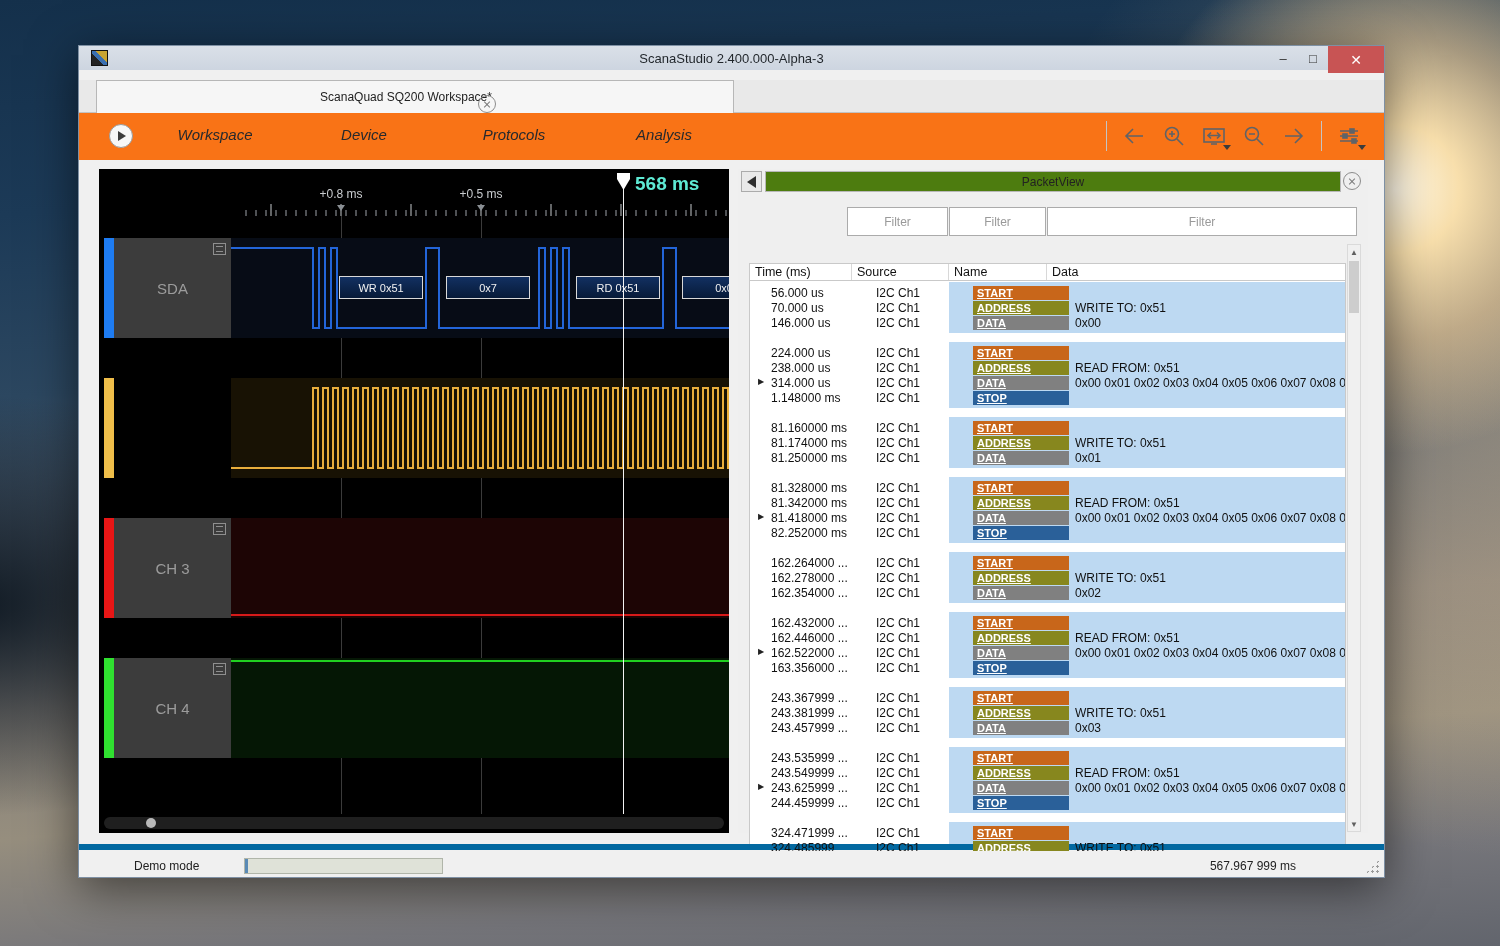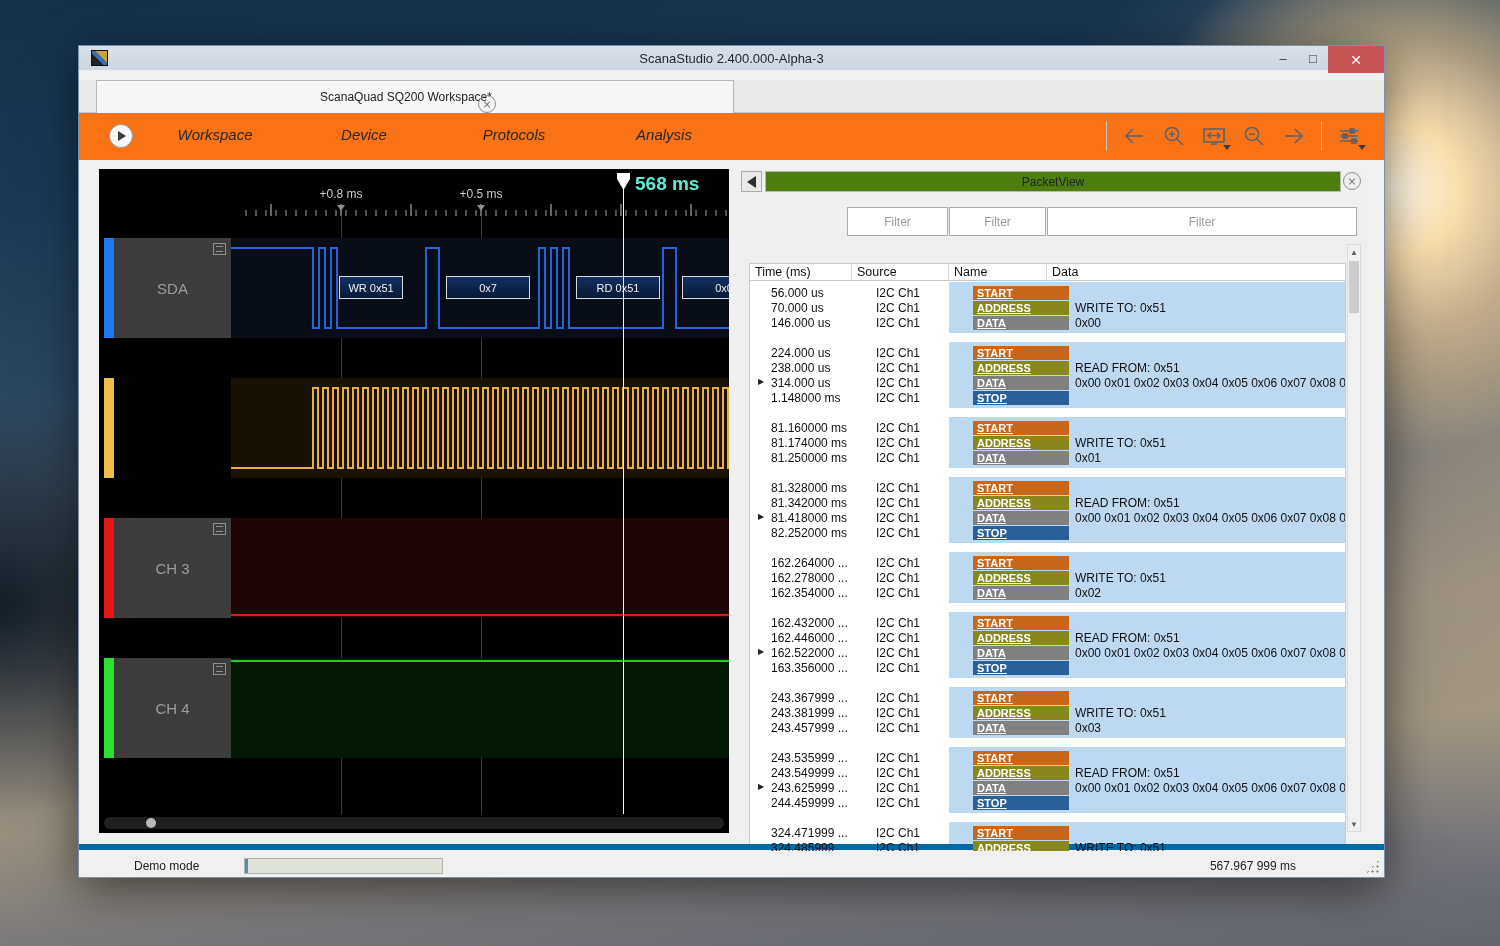--- a/index.html
+++ b/index.html
@@ -270,21 +270,21 @@
     <div class="gridline" style="left:382px"></div>
 
     <div id="channels">
         <div class="wave-channel" style="top: 69px;">
           <div class="ch-tint" style="background: rgb(7, 12, 22);"></div>
           <div class="ch-stripe" style="background: rgb(30, 124, 242);"></div>
           <div class="ch-label">SDA<div class="collapse-btn"></div></div>
           <svg width="498" height="100" class="wave-svg">
             <path d="M0 10 H82 V90 H88 V10 H94 V90 H100 V10 H106 V90 H195 V10 H208 V90 H308 V10 H314 V90 H320 V10 H326 V90 H332 V10 H338 V90 H432 V10 H445 V90 H498" stroke="#2365D9" fill="none" stroke-width="2"></path>
           </svg>
-          <div class="wave-annot" style="left: 240px; width: 64px;">WR 0x51</div>
+          <div class="wave-annot" style="left: 240px; width: 84px;">WR 0x51</div>
           <div class="wave-annot" style="left: 347px; width: 84px;">0x7</div>
           <div class="wave-annot" style="left: 477px; width: 84px;">RD 0x51</div>
           <div class="wave-annot" style="left: 583px; width: 84px;">0x0</div>
         </div>
         <div class="wave-channel" style="top: 209px;">
           <div class="ch-tint" style="background: rgb(24, 18, 4);"></div>
           <div class="ch-stripe" style="background: rgb(239, 190, 74);"></div>
           <svg width="498" height="100" class="wave-svg">
             <path d="M0 90 H82 V10 H87 V90 H92 V10 H97 V90 H102 V10 H107 V90 H112 V10 H117 V90 H122 V10 H127 V90 H132 V10 H137 V90 H142 V10 H147 V90 H152 V10 H157 V90 H162 V10 H167 V90 H172 V10 H177 V90 H182 V10 H187 V90 H192 V10 H197 V90 H202 V10 H207 V90 H212 V10 H217 V90 H222 V10 H227 V90 H232 V10 H237 V90 H242 V10 H247 V90 H252 V10 H257 V90 H262 V10 H267 V90 H272 V10 H277 V90 H282 V10 H287 V90 H292 V10 H297 V90 H302 V10 H307 V90 H312 V10 H317 V90 H322 V10 H327 V90 H332 V10 H337 V90 H342 V10 H347 V90 H352 V10 H357 V90 H362 V10 H367 V90 H372 V10 H377 V90 H382 V10 H387 V90 H392 V10 H397 V90 H402 V10 H407 V90 H412 V10 H417 V90 H422 V10 H427 V90 H432 V10 H437 V90 H442 V10 H447 V90 H452 V10 H457 V90 H462 V10 H467 V90 H472 V10 H477 V90 H482 V10 H487 V90 H492 V10 H497 V90 H498" stroke="#E9AE3C" fill="none" stroke-width="2"></path>
           </svg>

